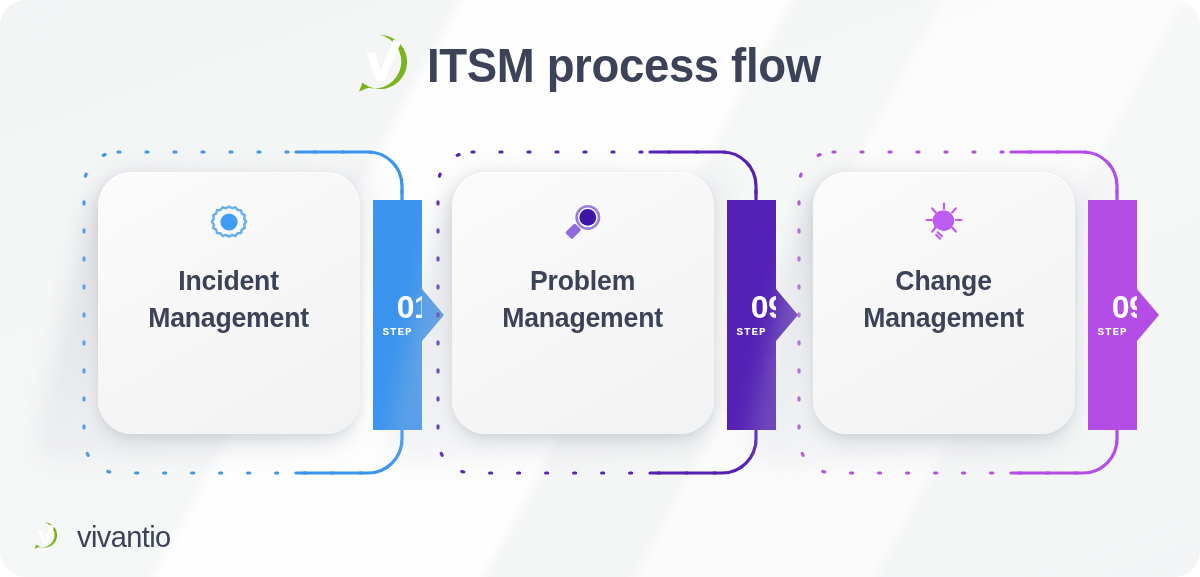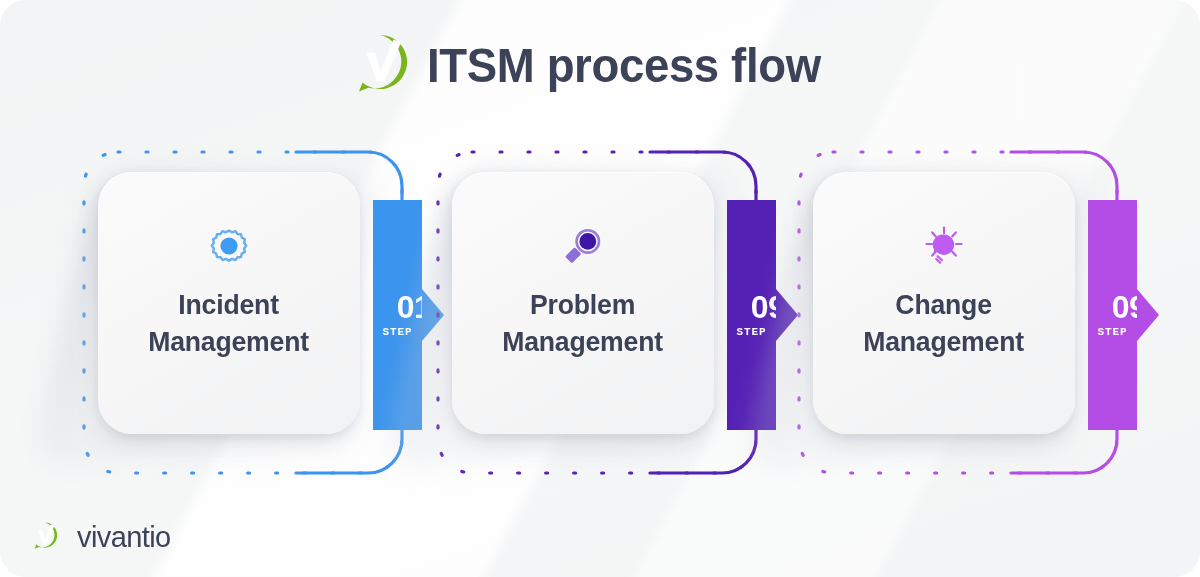--- a/index.html
+++ b/index.html
@@ -39,21 +39,21 @@
           filter:blur(10px);transform:skewX(-13deg) scale(1.12);transform-origin:top left;}
 
   
   .card{position:absolute;left:16px;top:22px;width:262px;height:262px;
         border-radius:34px;
         background:linear-gradient(150deg,#fbfbfc 0%,#f6f6f7 55%,#f1f2f3 100%);
         box-shadow:0 14px 26px -8px rgba(150,158,172,.38),
                    0 3px 8px rgba(160,168,182,.18),
                    inset 0 1px 0 rgba(255,255,255,.9);
         display:flex;flex-direction:column;align-items:center;
-        justify-content:flex-start;padding-top:52px;box-sizing:border-box;}
+        justify-content:flex-start;padding-top:28px;box-sizing:border-box;}
   .card-icon{height:44px;display:flex;align-items:center;justify-content:center;
              margin-bottom:18px;}
   .card-title{font-size:28px;font-weight:bold;color:#3c4257;text-align:center;
               line-height:1.33;letter-spacing:-.2px;
               font-family:"Liberation Sans Narrow","Liberation Sans",sans-serif;
               transform:scaleX(.95);}
 
   
   .tab{position:absolute;top:50px;width:49px;height:230px;
        display:flex;flex-direction:column;align-items:center;

